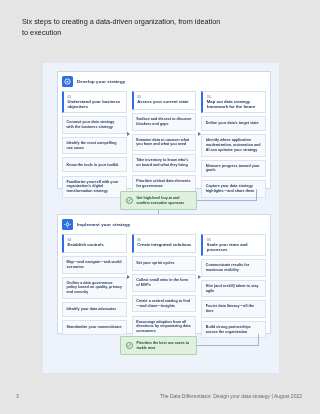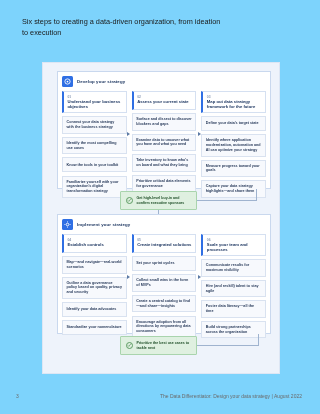--- a/index.html
+++ b/index.html
@@ -2,21 +2,21 @@
 <html><head>
 <meta charset="utf-8">
 <style>
   * { box-sizing: border-box; margin: 0; padding: 0; }
   html, body {
     width: 320px; height: 414px;
     background: #ffffff;
     font-family: "Liberation Sans", sans-serif;
     overflow: hidden;
   }
-  .page { position: relative; width: 320px; height: 414px; background: #7dd3fc; }
+  .page { position: relative; width: 320px; height: 414px; background: #e5e5e5; }
 
   .page-title {
     position: absolute; left: 22px; top: 17px; width: 200px;
     font-size: 7.3px; line-height: 10.5px; color: #1a1a1a; font-weight: 400;
   }
 
   .diagram {
     position: absolute; left: 42px; top: 62px;
     width: 238px; height: 312px;
     background: #eef3fb; border: 1px solid #dde6f4;

